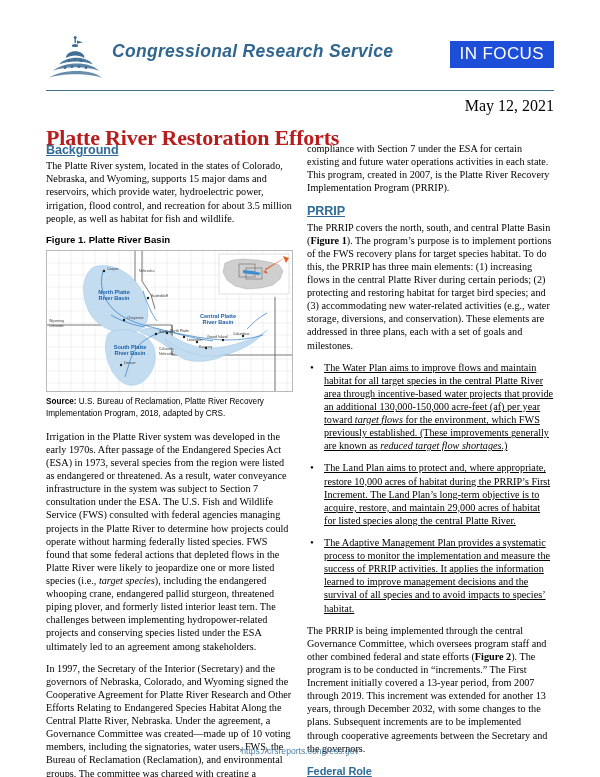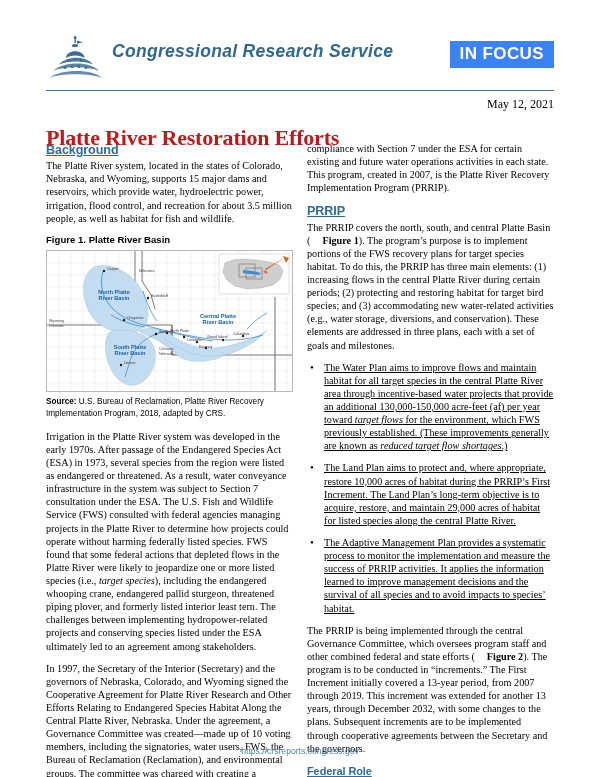--- a/index.html
+++ b/index.html
@@ -56,45 +56,45 @@
     font-size: 9.6px;
     color: #31678f;
     letter-spacing: 0.1px;
     margin-top: 3px;
     white-space: nowrap;
   }
   .infocus {
     position: absolute;
     right: 0;
     top: 5px;
-    background: #3b82f6;
+    background: #1d4ed8;
     color: #ffffff;
     font-family: "Liberation Sans", sans-serif;
-    font-weight: bold;
+    font-weight: normal;
     font-size: 17px;
     letter-spacing: 0.4px;
     padding: 4px 10px 5px 10px;
     line-height: 1.05;
   }
   .header-rule {
     position: absolute;
     left: 46px;
     top: 90px;
     width: 508px;
     height: 1px;
     background: #3f6e96;
   }
 
   
   .doc-date {
     position: absolute;
     right: 46px;
     top: 97px;
     font-family: "Liberation Serif", serif;
-    font-size: 12px;
+    font-size: 16px;
     color: #000;
     text-align: center;
   }
   .doc-title {
     position: absolute;
     left: 46px;
     top: 110px;
     font-family: "Liberation Serif", serif;
     font-weight: bold;
     font-size: 22px;
@@ -123,21 +123,21 @@
     letter-spacing: -0.1px;
     text-decoration: underline;
   }
   .sec-head.sub {
     font-size: 11px;
   }
   p {
     margin: 0 0 9px 0;
   }
   .it { font-style: italic; }
-  .bd { font-weight: bold; padding-left: 12px; }
+  .bd { font-weight: bold; }
 
   
   .fig-cap {
     font-family: "Liberation Sans", sans-serif;
     font-weight: bold;
     font-size: 9.6px;
     color: #000;
     margin: 3px 0 4px 0;
   }
   .fig-box {

